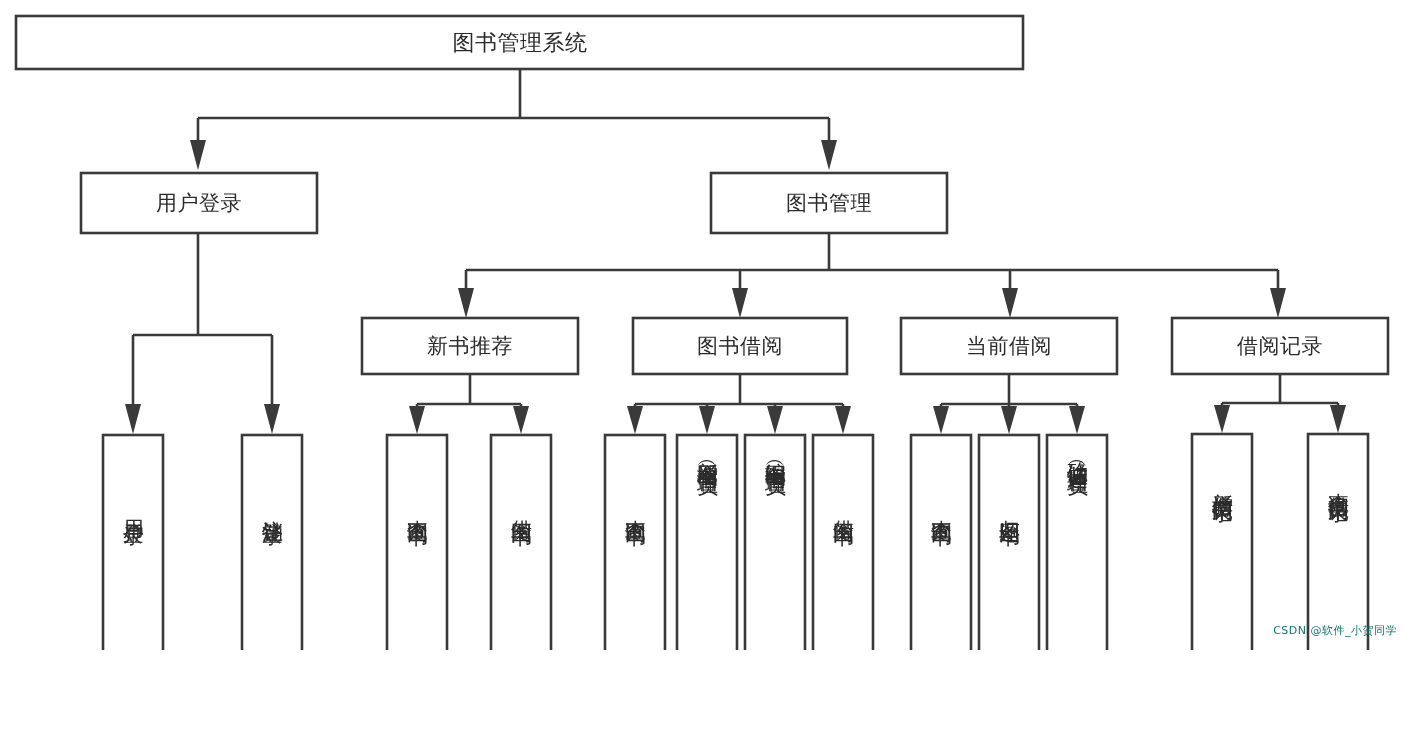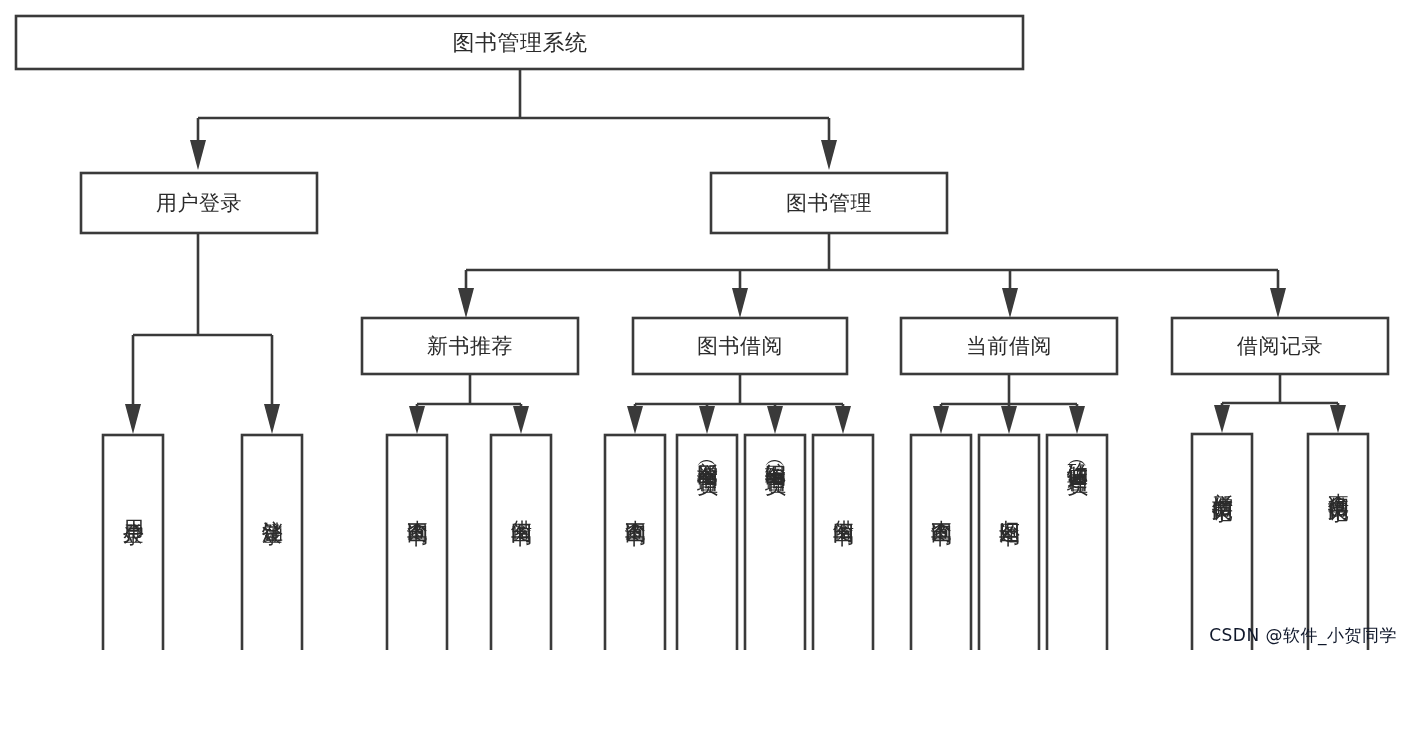--- a/index.html
+++ b/index.html
@@ -63,24 +63,24 @@
     font-family: "DejaVu Sans", "Liberation Sans", sans-serif;
     font-size: 21px;
     line-height: 1;
     color: #2b2b2b;
     letter-spacing: 2px;
     white-space: nowrap;
   }
   .watermark {
     position: absolute;
     right: 8px;
-    bottom: 3px;
-    font-family: "DejaVu Sans", "Liberation Sans", sans-serif;
-    font-size: 17px;
-    color: #0f172a;
+    bottom: 12px;
+    font-family: "DejaVu Sans", "Liberation Sans", sans-serif;
+    font-size: 11px;
+    color: #0f766e;
     letter-spacing: 0.5px;
     white-space: nowrap;
   }
 </style>
 </head>
 <body>
 
 <div id="diagram-root">
 
   <svg class="diagram-canvas" viewBox="0 0 1405 747">

